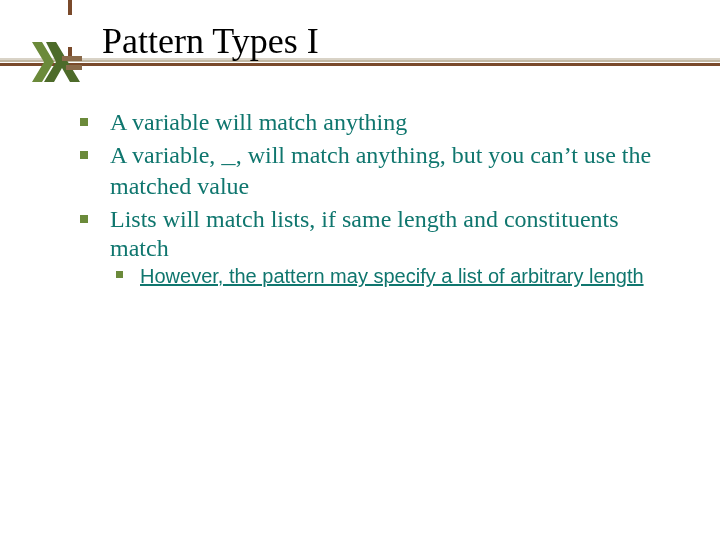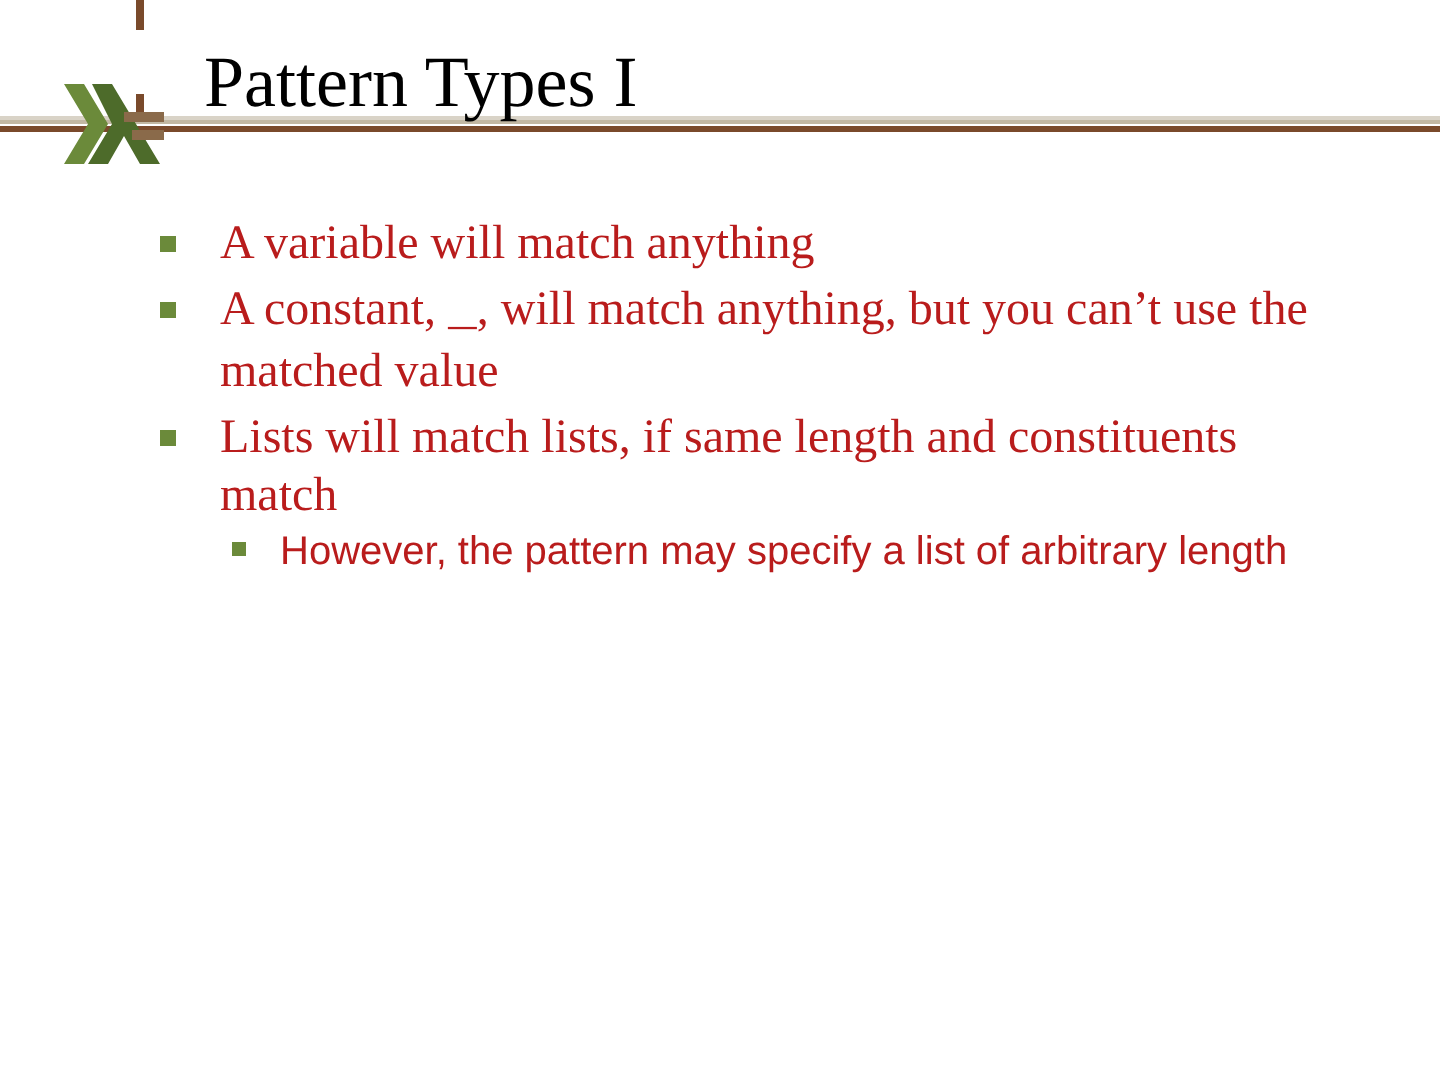--- a/index.html
+++ b/index.html
@@ -58,21 +58,21 @@
     color: #000;
   }
   .content {
     position: absolute;
     left: 74px;
     top: 108px;
     width: 605px;
     font-family: "Times New Roman", Times, serif;
     font-size: 24px;
     line-height: 1.22;
-    color: #b91c1c;
+    color: #0f766e;
   }
   .content ul {
     list-style: none;
     margin: 0;
     padding: 0;
   }
   .content > ul > li {
     position: relative;
     padding-left: 36px;
     margin-bottom: 4px;
@@ -82,20 +82,21 @@
     position: absolute;
     left: 6px;
     top: 10px;
     width: 8px;
     height: 8px;
     background: #6b8a3a;
   }
   .sub {
     margin-top: 18px;
     margin-left: 10px;
+    text-decoration: underline;
   }
   .sub li {
     position: relative;
     padding-left: 30px;
     font-family: Arial, Helvetica, sans-serif;
     font-size: 20px;
     line-height: 1.3;
   }
   .sub li::before {
     content: "";
@@ -128,21 +129,21 @@
       <rect x="30" y="14" width="20" height="5" fill="#8a6a4a"></rect>
       <rect x="34" y="23" width="16" height="5" fill="#8a6a4a"></rect>
     </svg>
   </div>
 
   <div class="title">Pattern Types I</div>
 
   <div class="content">
     <ul>
       <li><span>A variable will match anything</span></li>
-      <li><span>A constant, </span><span class="mono">_</span><span>, will match anything, but you can’t use the matched value</span></li>
+      <li><span>A variable, </span><span class="mono">_</span><span>, will match anything, but you can’t use the matched value</span></li>
       <li>
         <span>Lists will match lists, if same length and constituents match</span>
         <ul class="sub">
           <li><span>However, the pattern may specify a list of arbitrary length</span></li>
         </ul>
       </li>
     </ul>
   </div>
 
 </div>

